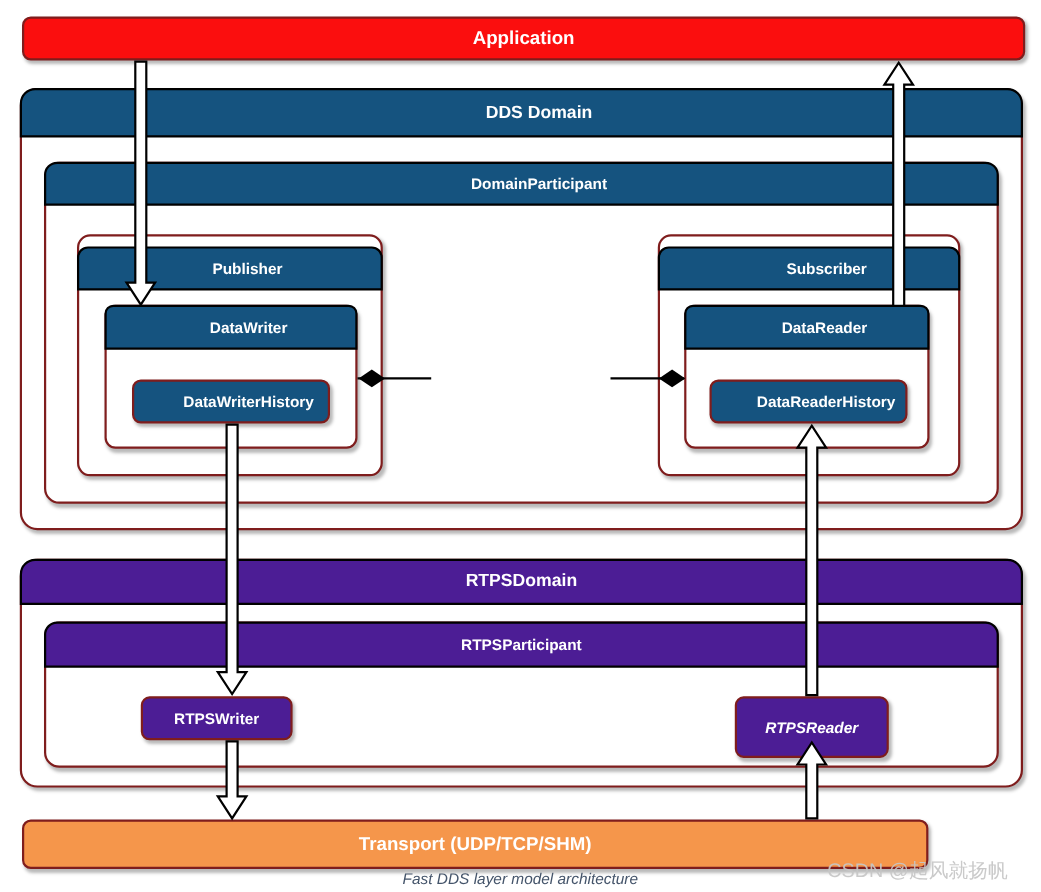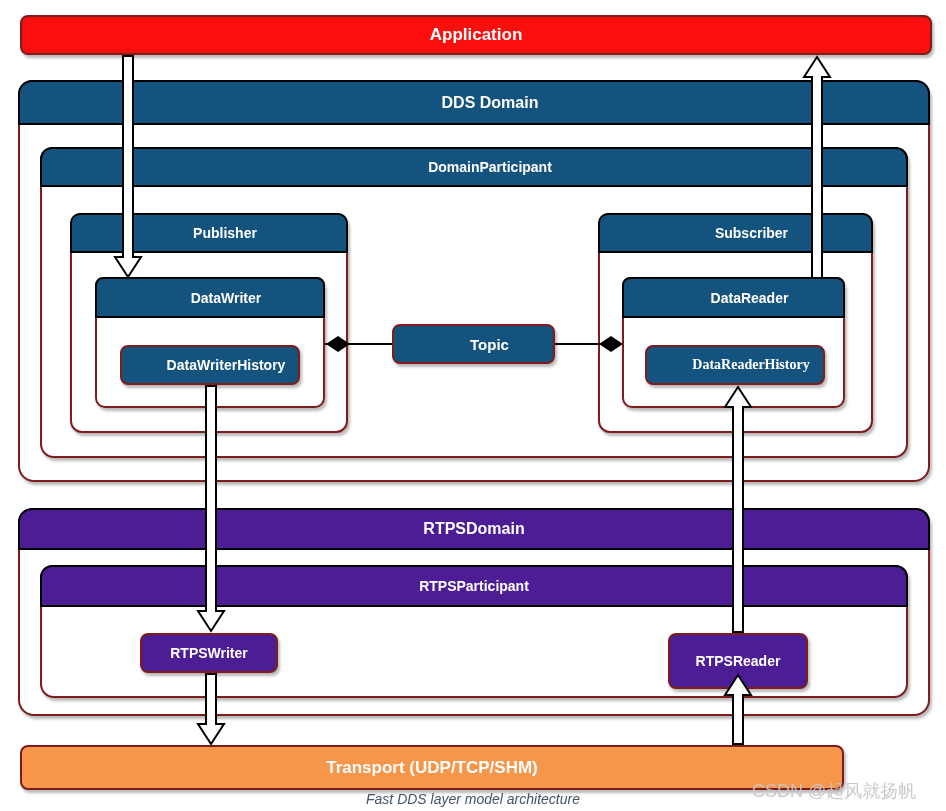--- a/index.html
+++ b/index.html
@@ -13,21 +13,21 @@
   .hdr{position:absolute;left:-2px;right:-2px;top:-2px;box-sizing:border-box;
        border:2px solid #000;display:flex;align-items:center;justify-content:center;
        color:#fff;font-weight:bold;}
   .navy{background:#15537F;padding-left:32px;}
   .green{background:#4c1d95;}
   .solid{display:flex;align-items:center;justify-content:center;
          color:#fff;font-weight:bold;}
   .r16{border-radius:16px;} .r14{border-radius:14px;} .r12{border-radius:12px;}
   .r10{border-radius:10px;} .r8{border-radius:8px;}
   .rt14{border-radius:14px 14px 0 0;} .rt12{border-radius:12px 12px 0 0;text-align:center;}
-  .rt10{border-radius:10px 10px 0 0;} .rt8{border-radius:8px 8px 0 0;}
+  .rt10{border-radius:10px 10px 0 0;margin-top:11px;} .rt8{border-radius:8px 8px 0 0;}
   #arrow-overlay{position:absolute;left:0;top:0;width:946px;height:811px;
                  z-index:50;pointer-events:none;}
   .caption{position:absolute;left:0;top:791px;width:946px;text-align:center;
            font-style:italic;font-size:14px;color:#44546A;z-index:40;}
   .watermark{position:absolute;left:752px;top:779px;font-size:18px;
              color:rgba(198,198,198,0.92);z-index:60;white-space:nowrap;}
 </style>
 </head>
 <body>
 
@@ -70,45 +70,42 @@
   <div class="box container r10" style="left:622px;top:277px;width:223px;height:131px;">
     <div class="hdr navy rt8" style="height:41px;font-size:14px;">
       <span>DataReader</span>
     </div>
   </div>
 
   <div class="box solid navy r8" style="left:120px;top:345px;width:180px;height:40px;font-size:14px;">
     <span>DataWriterHistory</span>
   </div>
 
-  <div class="box solid navy r8" style="left:645px;top:345px;width:180px;height:40px;font-size:14px;font-family:Liberation Serif, serif;">
+  <div class="box solid navy r8" style="left:645px;top:345px;width:180px;height:40px;font-size:14px;">
     <span>DataReaderHistory</span>
   </div>
 
-  <div class="box solid navy r8" style="left:392px;top:324px;width:163px;height:40px;font-size:15px;">
-    <span>Topic</span>
-  </div>
 
   <div class="box container r16" style="left:18px;top:508px;width:912px;height:208px;">
     <div class="hdr green rt14" style="height:42px;font-size:16px;">
       <span>RTPSDomain</span>
     </div>
   </div>
 
   <div class="box container r14" style="left:40px;top:565px;width:868px;height:133px;">
     <div class="hdr green rt12" style="height:42px;font-size:14px;">
       <span>RTPSParticipant</span>
     </div>
   </div>
 
-  <div class="box solid green r8" style="left:140px;top:633px;width:138px;height:40px;font-size:14px;">
+  <div class="box solid green r8" style="left:128px;top:633px;width:138px;height:40px;font-size:14px;">
     <span>RTPSWriter</span>
   </div>
 
-  <div class="box solid green r8" style="left:668px;top:633px;width:140px;height:56px;font-size:14px;">
+  <div class="box solid green r8" style="left:668px;top:633px;width:140px;height:56px;font-size:14px;font-style:italic;">
     <span>RTPSReader</span>
   </div>
 
   <div class="box solid r8" style="left:20px;top:745px;width:824px;height:45px;background:#F5964B;font-size:17px;">
     <span>Transport (UDP/TCP/SHM)</span>
   </div>
 
   <div class="caption">Fast DDS layer model architecture</div>
 
   <div class="watermark">CSDN @起风就扬帆</div>

